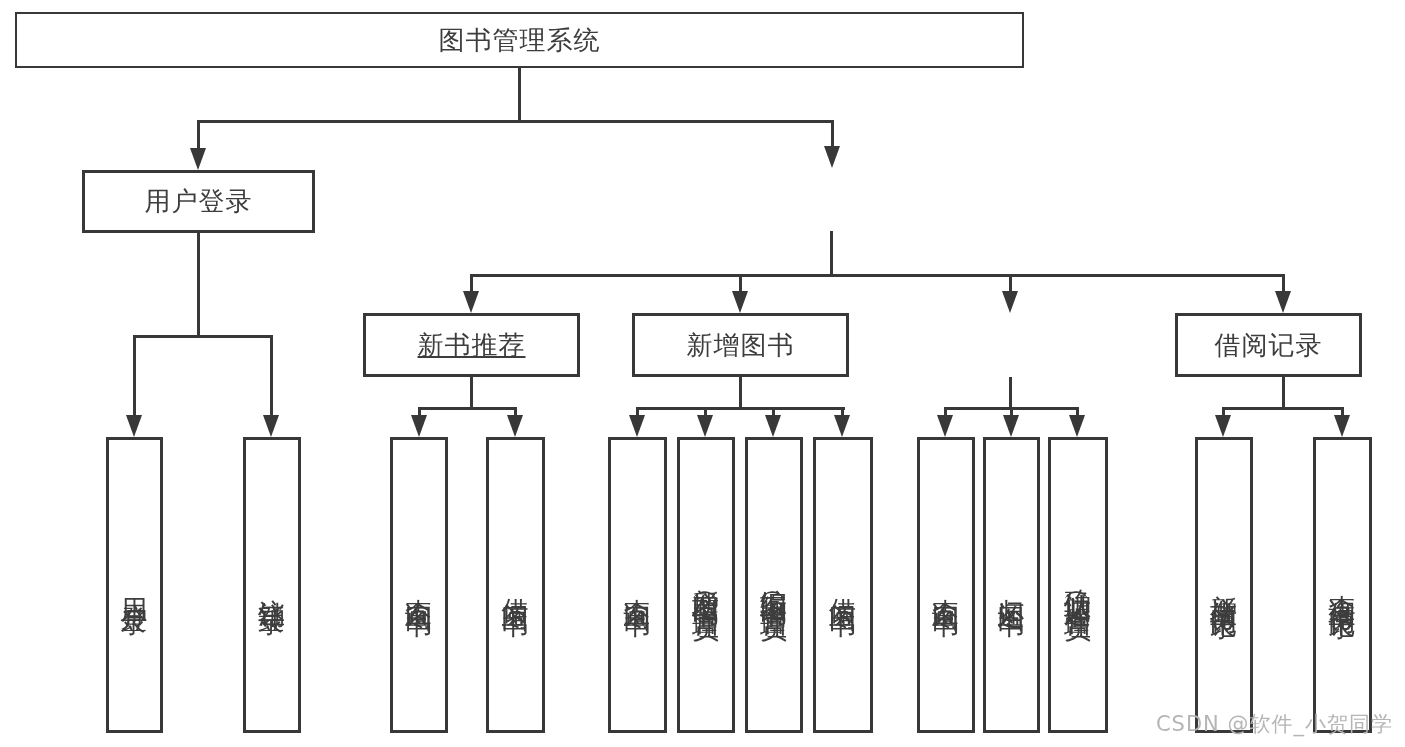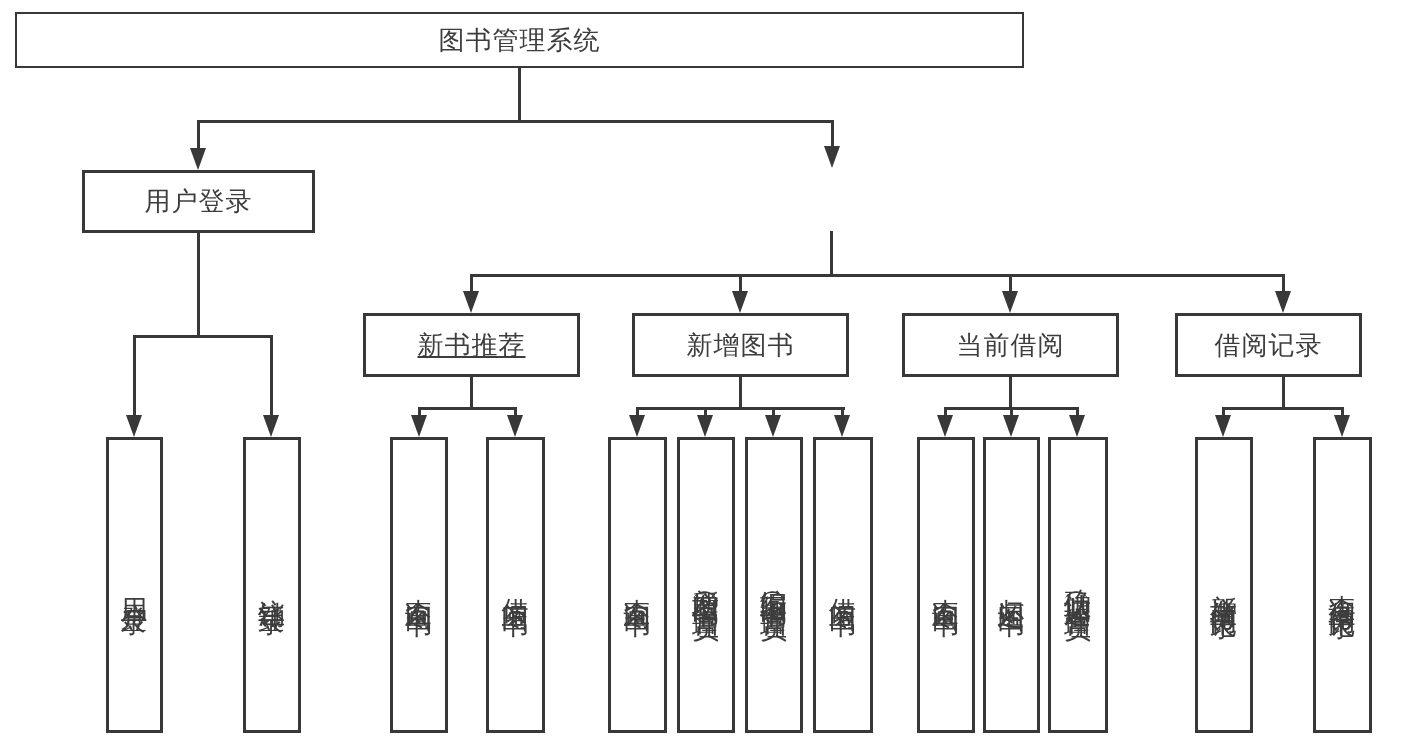--- a/index.html
+++ b/index.html
@@ -64,23 +64,20 @@
   <div class="vline" style="left:1009px;top:274px;width:3px;height:19px;"></div>
   <div class="arrow" style="left:1002px;top:291px;"></div>
   <div class="vline" style="left:1282px;top:274px;width:3px;height:19px;"></div>
   <div class="arrow" style="left:1275px;top:291px;"></div>
 
   <div class="box" style="left:363px;top:313px;width:217px;height:64px;text-decoration:underline;">
     <span>新书推荐</span>
   </div>
   <div class="box" style="left:632px;top:313px;width:217px;height:64px;">
     <span>新增图书</span>
-  </div>
-  <div class="box" style="left:902px;top:313px;width:217px;height:64px;">
-    <span>当前借阅</span>
   </div>
   <div class="box" style="left:1175px;top:313px;width:187px;height:64px;">
     <span>借阅记录</span>
   </div>
 
   <div class="vline" style="left:470px;top:377px;width:3px;height:30px;"></div>
   <div class="hline" style="left:418px;top:407px;width:99px;height:3px;"></div>
   <div class="vline" style="left:418px;top:407px;width:3px;height:12px;"></div>
   <div class="arrow" style="left:411px;top:415px;"></div>
   <div class="vline" style="left:514px;top:407px;width:3px;height:12px;"></div>
@@ -150,14 +147,15 @@
     <span>确认归还（管理员）</span>
   </div>
 
   <div class="box leaf" style="left:1195px;top:437px;width:58px;height:296px;">
     <span>新增借阅记录</span>
   </div>
   <div class="box leaf" style="left:1313px;top:437px;width:59px;height:296px;">
     <span>查询借阅记录</span>
   </div>
 
+  <div class="watermark">CSDN @软件_小贺同学</div>
 
 </div>
 
 </body></html>

